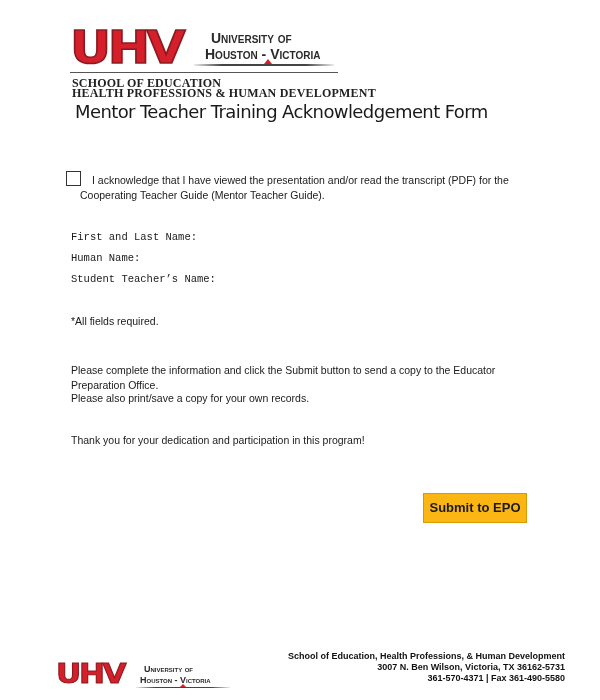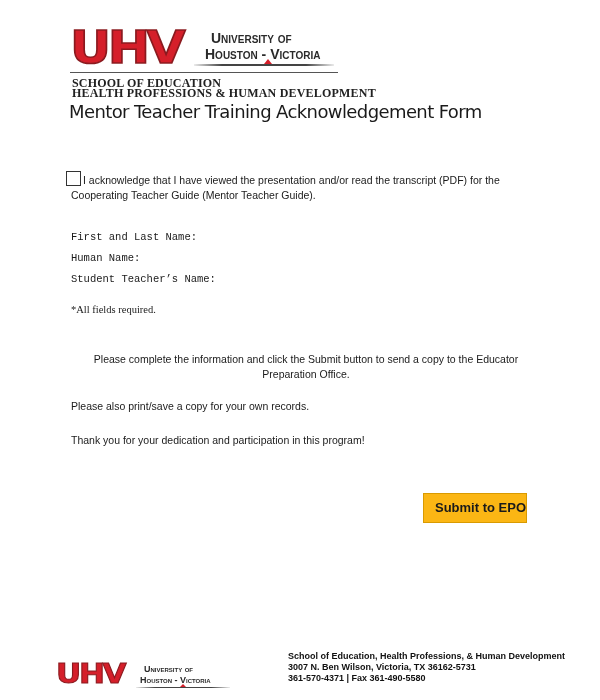--- a/index.html
+++ b/index.html
@@ -83,21 +83,21 @@
       font-size: 12px;
       color: #222;
       white-space: nowrap;
       letter-spacing: 0.2px;
     }
     .school-line.s1 { top: 50px; }
     .school-line.s2 { top: 60px; }
 
     .page-title {
       position: absolute;
-      left: 69px;
+      left: 75px;
       top: 101px;
       font-family: "DejaVu Sans", sans-serif;
       font-size: 18px;
       letter-spacing: -0.6px;
       color: #1a1a1a;
       white-space: nowrap;
     }
 
     .body-text {
       font-family: "Liberation Sans", sans-serif;
@@ -118,21 +118,21 @@
       top: 0;
       width: 15px;
       height: 15px;
       border: 1px solid #333;
       background: #fff;
       box-sizing: border-box;
       cursor: pointer;
     }
     .ack-text {
       position: absolute;
-      left: 5px;
+      left: 14px;
       top: 2px;
       width: 460px;
       text-indent: 12px;
     }
 
     .field-label {
       position: absolute;
       left: 71px;
       white-space: nowrap;
       font-family: Liberation Mono, monospace;
@@ -162,21 +162,21 @@
       height: 30px;
       background: #fbb614;
       border: 1px solid #d99a00;
       box-sizing: border-box;
       font-family: "Liberation Sans", sans-serif;
       font-weight: bold;
       font-size: 13px;
       color: #1a1a1a;
       cursor: pointer;
       padding: 0;
-      text-align: right;
+      text-align: center;
       line-height: 28px;
     }
 
     
     .footer-logo {
       position: absolute;
       left: 56px;
       top: 650px;
       width: 180px;
       height: 34px;
@@ -205,21 +205,21 @@
       top: 24px;
       border-left-width: 3px;
       border-right-width: 3px;
       border-bottom-width: 3px;
     }
 
     .footer-address {
       position: absolute;
       right: 35px;
       top: 651px;
-      text-align: left;
+      text-align: right;
       font-family: "Liberation Sans", sans-serif;
       font-weight: bold;
       font-size: 9px;
       line-height: 11px;
       color: #111;
       white-space: nowrap;
     }
   </style>
 </head>
 <body>
@@ -246,23 +246,23 @@
 
 <div class="field-label body-text" style="top:230px;">First and Last Name:</div>
 <input class="field-input" style="left: 170px; top: 231px; width: 300px;" value="">
 
 <div class="field-label body-text" style="top:251px;">Human Name:</div>
 <input class="field-input" style="left: 140px; top: 252px; width: 330px;" value="">
 
 <div class="field-label body-text" style="top:272px;">Student Teacher’s Name:</div>
 <input class="field-input" style="left: 194px; top: 273px; width: 276px;" value="">
 
-<div class="para body-text" style="top:302px;font-family:Liberation Serif, serif;">*All fields required.</div>
-<div class="para body-text" style="top:352px;text-align:center;">Please complete the information and click the Submit button to send a copy to the Educator Preparation Office.</div>
-<div class="para body-text" style="top:391px;margin-top:8px;">Please also print/save a copy for your own records.</div>
+<div class="para body-text" style="top:314px;">*All fields required.</div>
+<div class="para body-text" style="top:363px;">Please complete the information and click the Submit button to send a copy to the Educator Preparation Office.</div>
+<div class="para body-text" style="top:391px;">Please also print/save a copy for your own records.</div>
 <div class="para body-text" style="top:433px;">Thank you for your dedication and participation in this program!</div>
 
 <button class="submit-button">Submit to EPO</button>
 
 <div class="header-logo footer-logo">
   <div class="uhv-mark">UHV</div>
   <div class="uhv-name">
     <span class="l1">University of</span>
     <span class="l2">Houston - Victoria</span>
   </div>

